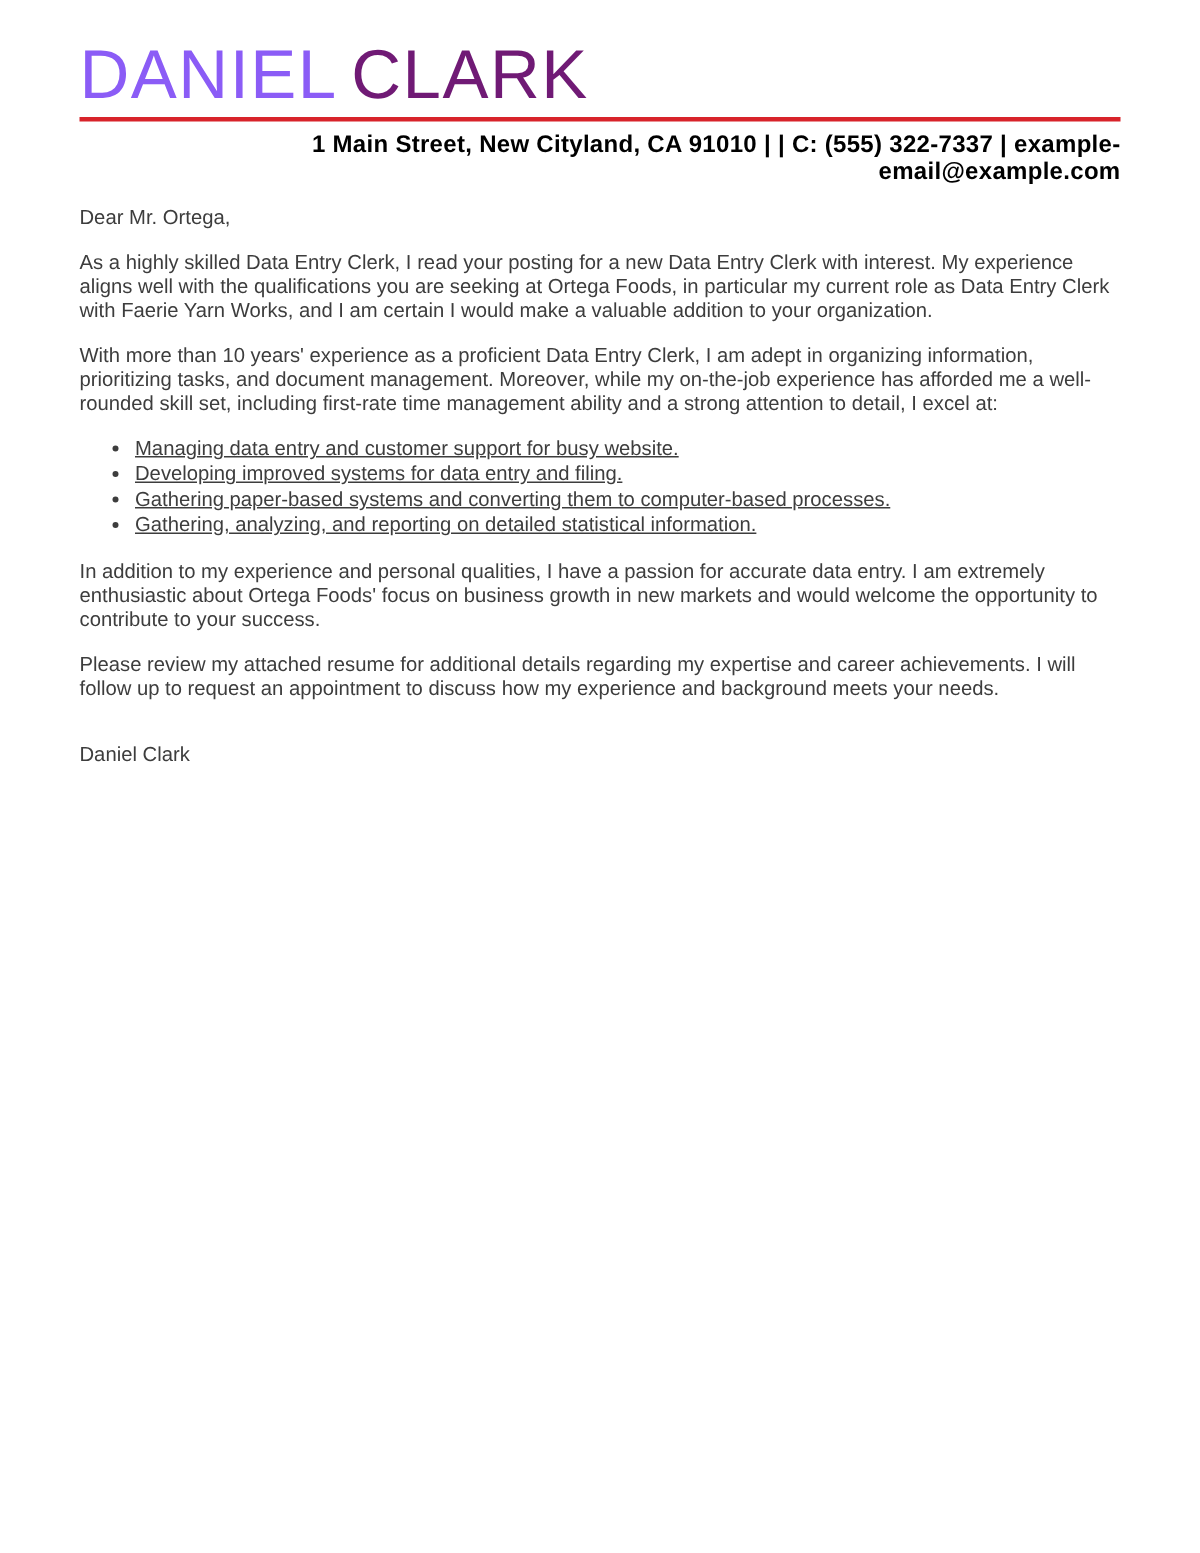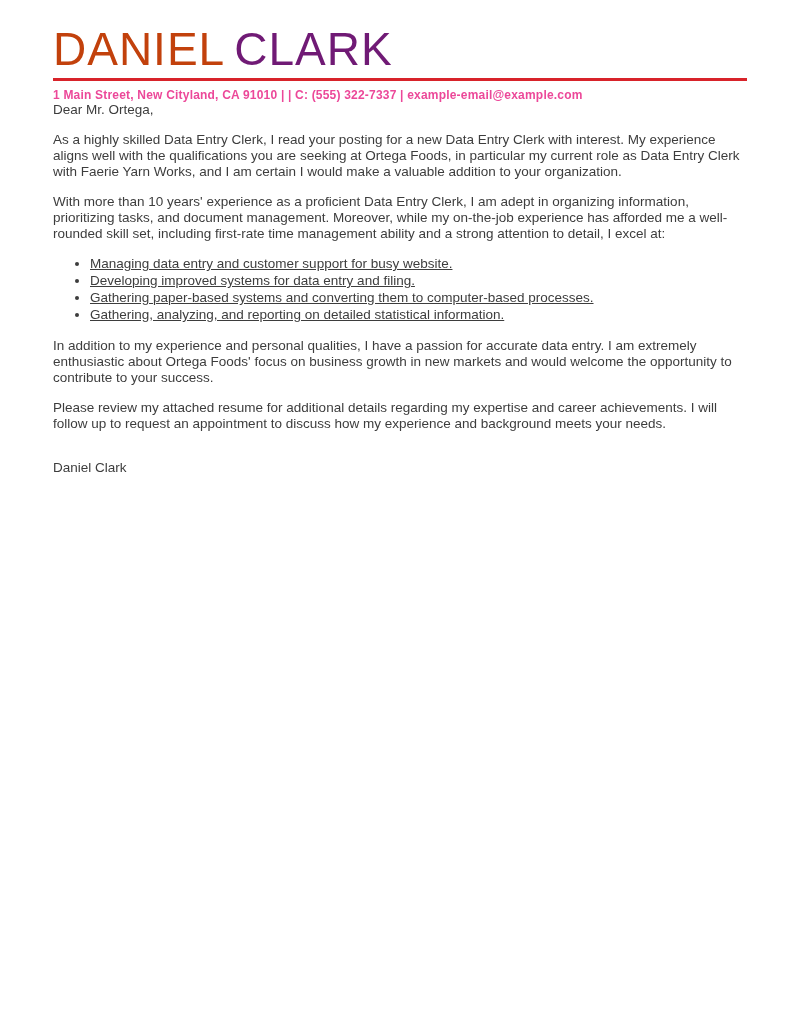--- a/index.html
+++ b/index.html
@@ -27,42 +27,44 @@
     margin-top: 26px;
   }
   .name-line {
     font-size: 46px;
     line-height: 46px;
     letter-spacing: 1px;
     white-space: nowrap;
   }
   .name-first {
     font-weight: 400;
-    color: #c2410c;
+    color: #8b5cf6;
   }
   .name-last {
     font-weight: 400;
     color: #701a75;
     margin-left: 9px;
   }
   .header-rule {
     margin-top: 6px;
     height: 3px;
     background: #d8232a;
     border: none;
   }
   .contact-line {
     margin-top: 7px;
-    font-size: 12px;
+    font-size: 16px;
     font-weight: 700;
     letter-spacing: 0.2px;
-    color: #ec4899;
+    color: #000000;
+    text-align: right;
   }
   
   .letter {
+    margin-top: 13px;
     font-size: 13.5px;
     line-height: 16px;
   }
   .letter p {
     margin: 0 0 14px 0;
   }
   .skills-list {
     margin: 13px 0 15px 0;
     padding-left: 37px;
   }

